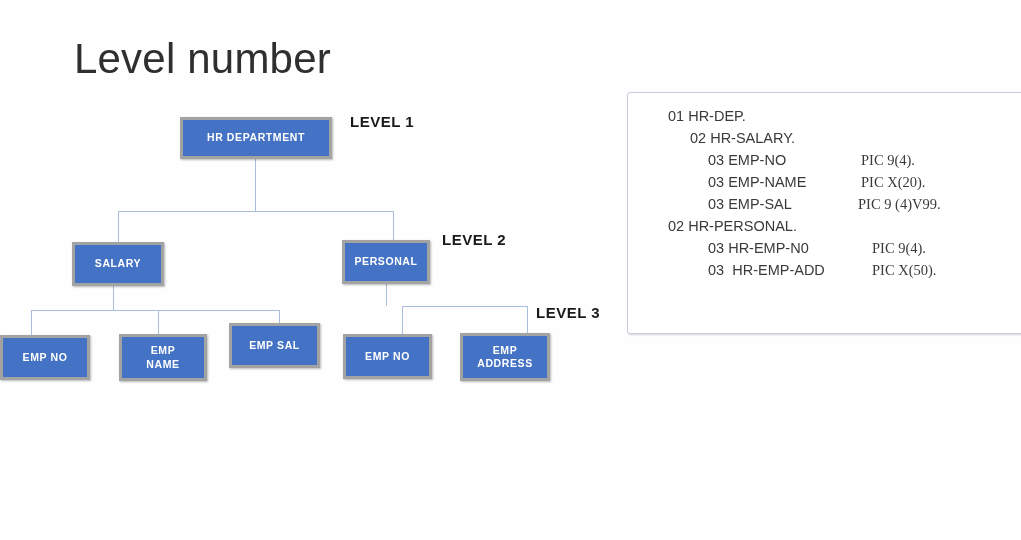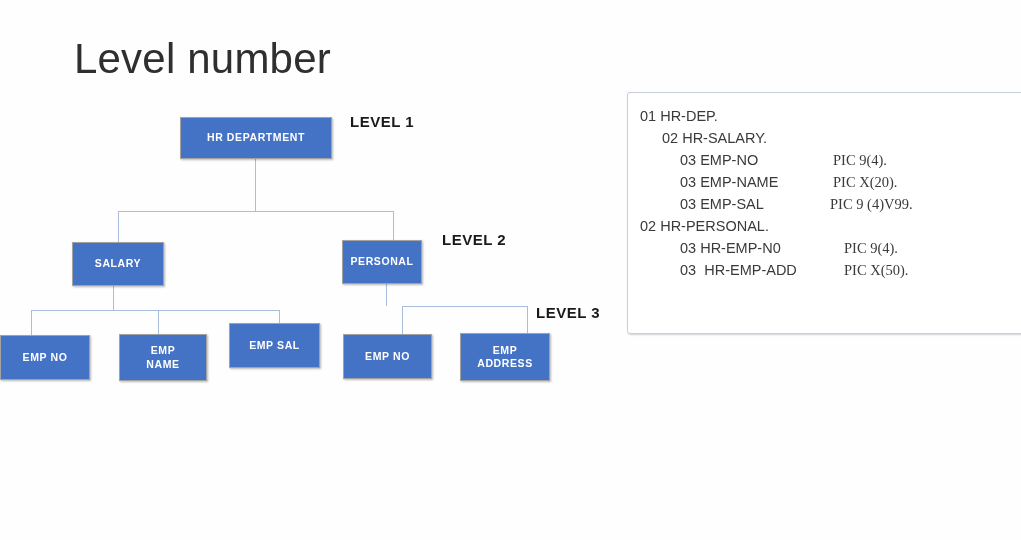--- a/index.html
+++ b/index.html
@@ -34,21 +34,21 @@
     position: absolute;
     left: 0;
     top: 0;
     width: 620px;
     height: 420px;
   }
 
   .node {
     position: absolute;
     background: #4472C4;
-    border: 1px solid #a3a3a3;
+    border: 3px solid #a3a3a3;
     box-sizing: border-box;
     color: #ffffff;
     font-size: 10.5px;
     font-weight: bold;
     letter-spacing: 0.6px;
     display: flex;
     align-items: center;
     justify-content: center;
     text-align: center;
     line-height: 1.25;
@@ -88,21 +88,21 @@
     overflow: hidden;
   }
   .code-line {
     font-family: "Liberation Sans", sans-serif;
     font-size: 14.5px;
     color: #3a3a3a;
     line-height: 1.52;
     white-space: pre;
     display: flex;
   }
-  .code-name { display: inline-block; }
+  .code-name { display: inline-block; margin-left: 28px; }
   .code-pic  { display: inline-block; font-family: Liberation Serif, serif; }
 </style>
 </head>
 <body>
 
 <div id="slide-title">Level number</div>
 
 <div id="org-chart">
 
   <div class="conn v" style="left:255px; top:159px; height:52px;"></div>
@@ -122,21 +122,21 @@
   <div class="conn v" style="left:527px; top:306px; height:27px;"></div>
 
   <div class="node" style="left:180px; top:117px; width:152px; height:42px;">
     <span>HR  DEPARTMENT</span>
   </div>
 
   <div class="node" style="left:72px; top:242px; width:92px; height:44px;">
     <span>SALARY</span>
   </div>
 
-  <div class="node" style="left:342px; top:240px; width:80px; height:44px;">
+  <div class="node" style="left:342px; top:240px; width:88px; height:44px;">
     <span>PERSONAL</span>
   </div>
 
   <div class="node" style="left:0px; top:335px; width:90px; height:45px;">
     <span>EMP NO</span>
   </div>
 
   <div class="node" style="left:119px; top:334px; width:88px; height:47px;">
     <div>
       <span>EMP</span>

